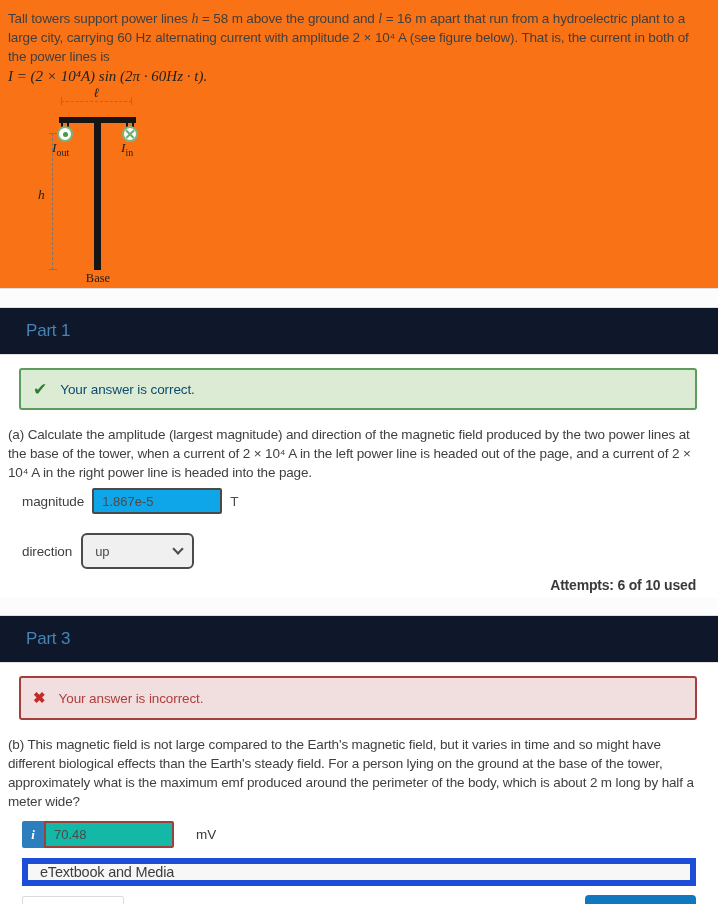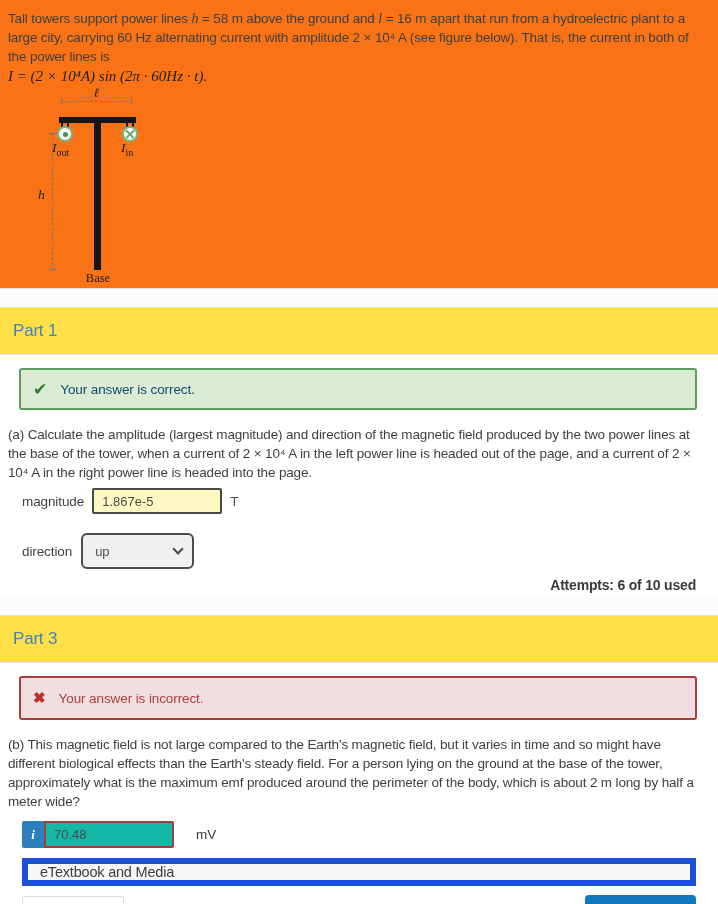--- a/index.html
+++ b/index.html
@@ -35,21 +35,21 @@
   .f-mast { position:absolute; left:56px; top:32px; width:7px; height:147px; background:#151515; }
   .f-hline { position:absolute; left:14px; top:42px; height:137px; border-left:1px dashed #777; }
   .f-tick.ht { position:absolute; width:8px; height:1px; background:#777; left:11px; }
   .f-tick.t3 { top:42px; } .f-tick.t4 { top:178px; }
   .f-h { position:absolute; left:0; top:96px; font-style:italic; font-size:13.5px; color:#1d1d1d; }
   .f-base { position:absolute; left:38px; top:180px; width:44px; text-align:center; font-size:12.5px; color:#1d1d1d; }
 
   
   .gap { height:18px; background:#fcfcfc; }
   .gap.g2 { height:17px; }
-  .part-header { height:48px; background:#fde047; border-top:1px solid #e0e0e0; border-bottom:1px solid #e0e0e0; display:flex; align-items:center; padding-left:13px; }
+  .part-header { height:48px; background:#0f172a; border-top:1px solid #e0e0e0; border-bottom:1px solid #e0e0e0; display:flex; align-items:center; padding-left:26px; }
   .part-title { font-size:17px; color:#4584b5; letter-spacing:-0.2px; }
   .part-body { background:#fff; }
   .part-body.p1 { height:230px; }
   .part-body.p2 { height:254px; }
 
   .banner { margin:13px 21px 0 19px; border-radius:3px; display:flex; align-items:center; padding:0 12px; }
   .banner.success { height:42px; background:#dcecd4; border:2px solid #5c9c5c; }
   .banner.error   { height:44px; background:#f1dede; border:2px solid #a43f3d; }
   .banner .icon { font-size:15px; margin-right:13px; font-style:normal; }
   .banner.success .icon { color:#2e7d32; font-size:17px; }
@@ -57,21 +57,21 @@
   .banner-text { font-size:13.5px; letter-spacing:-0.1px; }
   .banner.success .banner-text { color:#0c4a6e; }
   .banner.error .banner-text { color:#ad3f3d; }
 
   .question { margin:15px 8px 0 8px; }
 
   .row { display:flex; align-items:center; }
   .row label { font-size:13.5px; color:#3f3f3f; letter-spacing:-0.1px; }
   .mag-row { margin:6px 0 0 22px; }
   .mag-row label { margin-right:8px; }
-  .ans-input { width:130px; height:26px; border:2px solid #4b4b45; background:#fef9c3; font-family:"Liberation Sans",sans-serif; font-size:13px; color:#4b4b4b; padding:0 8px; border-radius:2px; outline:none; }
+  .ans-input { width:130px; height:26px; border:2px solid #4b4b45; background:#0ea5e9; font-family:"Liberation Sans",sans-serif; font-size:13px; color:#4b4b4b; padding:0 8px; border-radius:2px; outline:none; }
   .unit { font-size:13.5px; color:#4b4b4b; margin-left:8px; }
   .dir-row { margin:19px 0 0 22px; }
   .dir-row label { margin-right:9px; }
   .select { width:113px; height:36px; background:#f0f0f0; border:2px solid #4b4b4b; border-radius:6px; display:flex; align-items:center; justify-content:space-between; padding:0 10px 0 12px; cursor:pointer; }
   .select span.val { font-size:13px; color:#4b4b4b; }
   .chev { width:8px; height:8px; border-right:2px solid #4b4b4b; border-bottom:2px solid #4b4b4b; transform:rotate(45deg); margin-top:-4px; }
 
   .attempts { text-align:right; padding-right:22px; margin-top:8px; font-size:14px; font-weight:bold; color:#3a3a3a; letter-spacing:-0.2px; }
 
   

